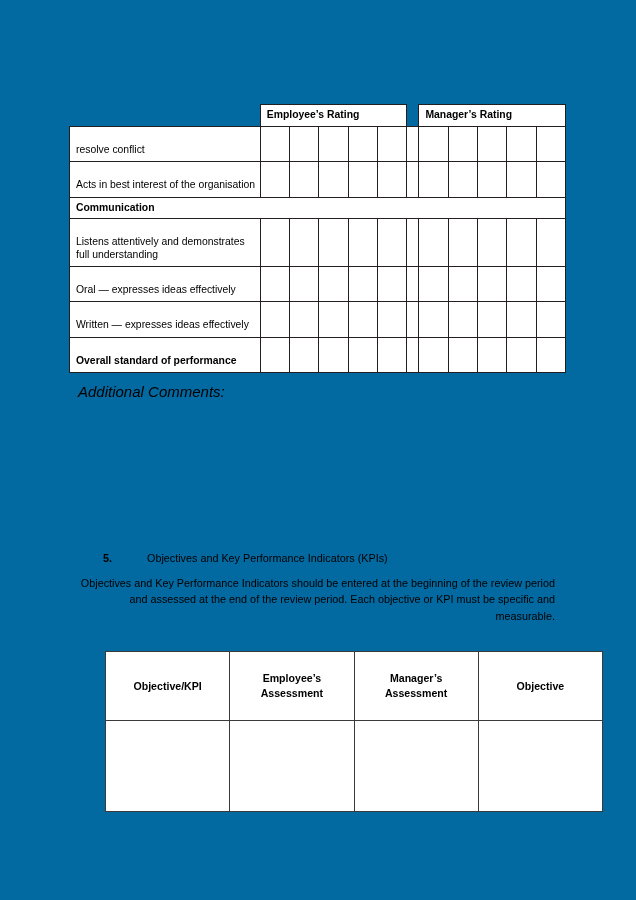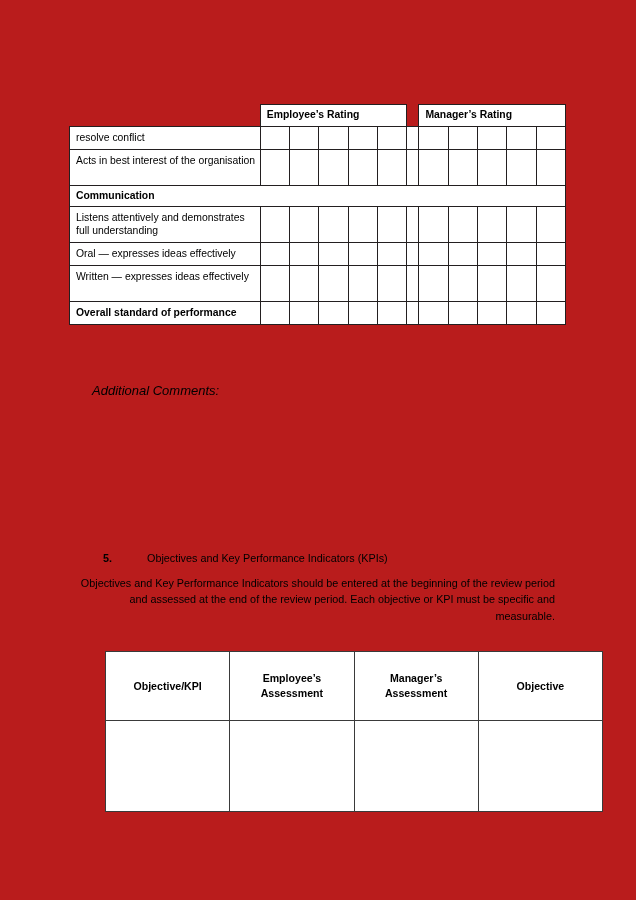--- a/index.html
+++ b/index.html
@@ -12,41 +12,41 @@
     height: 900px;
     font-family: "Liberation Sans", sans-serif;
     color: #000000;
     position: relative;
     overflow: hidden;
   }
 
   .page {
     position: absolute;
     inset: 0;
-    background: #b91c1c;
+    background: #0369a1;
   }
 
   
   .ratings-table {
     position: absolute;
     left: 69px;
     top: 104px;
     width: 497px;
     border-collapse: collapse;
     table-layout: fixed;
     font-size: 10.4px;
   }
   .ratings-table td {
     border: 1.2px solid #231f20;
     padding: 0;
     vertical-align: top;
     background: #ffffff;
   }
   .ratings-table td.label {
-    padding: 4px 4px 4px 6px;
+    padding: 16px 4px 4px 6px;
     line-height: 1.32;
     text-align: left;
   }
   .ratings-table td.blank-corner {
     border: none;
     background: transparent;
   }
   .ratings-table td.spacer-head {
     border: none;
     background: transparent;
@@ -73,23 +73,23 @@
   .r-sec { height: 21px; }
 
   
   col.c-label  { width: 190px; }
   col.c-tick   { width: 29.2px; }
   col.c-gap    { width: 12px; }
 
   
   .additional-comments {
     position: absolute;
-    left: 92px;
+    left: 78px;
     top: 383px;
-    font-size: 13px;
+    font-size: 15px;
     font-style: italic;
     white-space: nowrap;
   }
 
   
   .section-heading {
     position: absolute;
     left: 71px;
     top: 552px;
     font-size: 10.8px;

